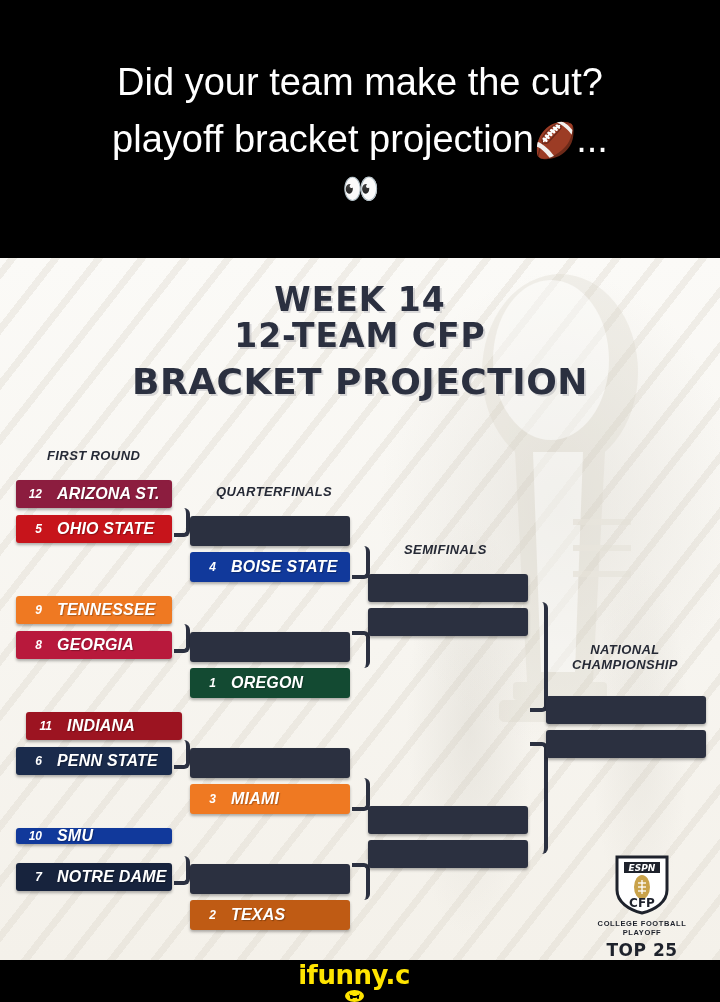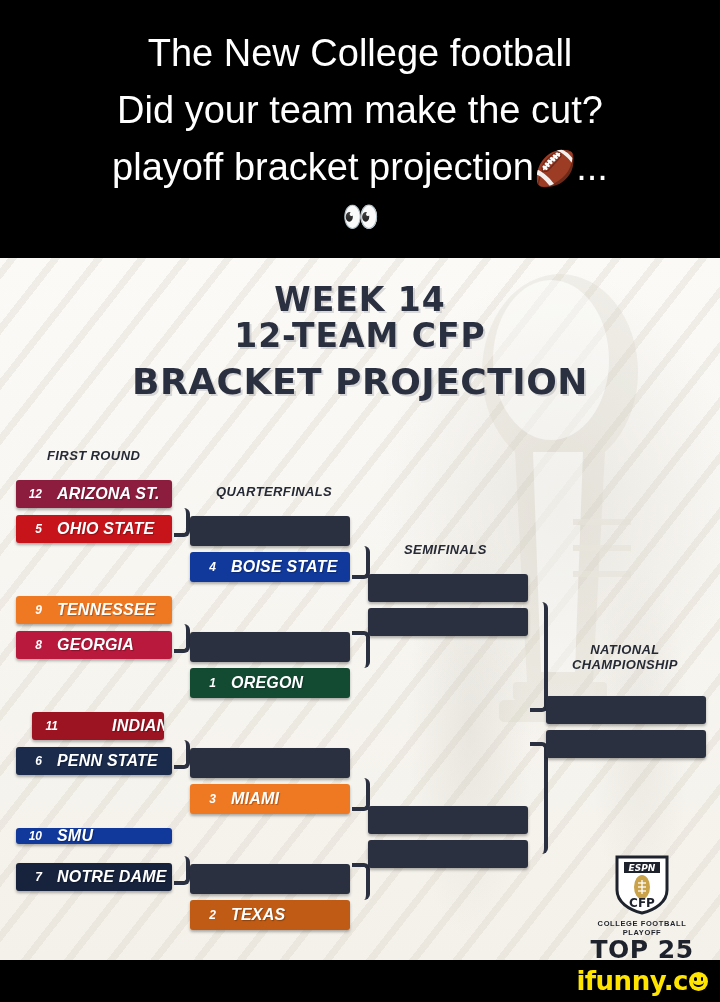--- a/index.html
+++ b/index.html
@@ -130,34 +130,35 @@
   .cfp-sub {
     color: #1e222c;
     font-size: 7.5px;
     font-weight: 700;
     letter-spacing: 0.6px;
     margin-top: 3px;
     font-family: "Liberation Sans", sans-serif;
   }
   .cfp-top25 {
     color: #1e222c;
-    font-size: 25px;
+    font-size: 17px;
     font-weight: 700;
     letter-spacing: 0.5px;
     line-height: 26px;
     font-family: "DejaVu Sans", sans-serif;
   }
 
   
   .watermark {
     position: absolute; left: 0; top: 960px;
     width: 720px; height: 42px;
     background: #000;
     display: flex; align-items: center; justify-content: flex-end;
     padding-right: 12px;
+    flex-direction: column;
   }
   .wm-text {
     color: #ffe400;
     font-size: 26px;
     font-weight: 700;
     letter-spacing: -0.5px;
     font-family: "DejaVu Sans", sans-serif;
   }
   .wm-smiley {
     display: inline-block; width: 19px; height: 19px; border-radius: 50%;
@@ -173,21 +174,20 @@
     position: absolute; left: 4px; bottom: 4px; width: 11px; height: 5px;
     border-bottom: 2px solid #000; border-radius: 0 0 11px 11px;
   }
 </style>
 </head>
 <body>
 
 <div id="page">
 
   <div class="caption">
-    <div class="caption-line">The New College football</div>
     <div class="caption-line">Did your team make the cut?</div>
     <div class="caption-line">
       <span>playoff bracket projection</span><span class="emoji">🏈</span><span>...</span>
     </div>
     <div class="caption-line eyes-line">👀</div>
   </div>
 
   <div class="bracket">
 
     <svg class="trophy" viewBox="0 0 210 560">
@@ -231,21 +231,21 @@
 
     <div class="pill" style="left:16px; top:338px; width:156px; height:28px; background:#ef7922;">
       <span class="seed">9</span>
       <span class="tname">TENNESSEE</span>
     </div>
     <div class="pill" style="left:16px; top:373px; width:156px; height:28px; background:#b8193c;">
       <span class="seed">8</span>
       <span class="tname">GEORGIA</span>
     </div>
 
-    <div class="pill" style="left:32px; top:454px; width:132px; height:28px; background:#9c1421;gap:39px;">
+    <div class="pill" style="left:26px; top:454px; width:156px; height:28px; background:#9c1421;">
       <span class="seed">11</span>
       <span class="tname">INDIANA</span>
     </div>
     <div class="pill" style="left:16px; top:489px; width:156px; height:28px; background:#1a2b4c;">
       <span class="seed">6</span>
       <span class="tname">PENN STATE</span>
     </div>
 
     <div class="pill" style="left:16px; top:570px; width:156px; height:16px; background:#11399b;">
       <span class="seed">10</span>

